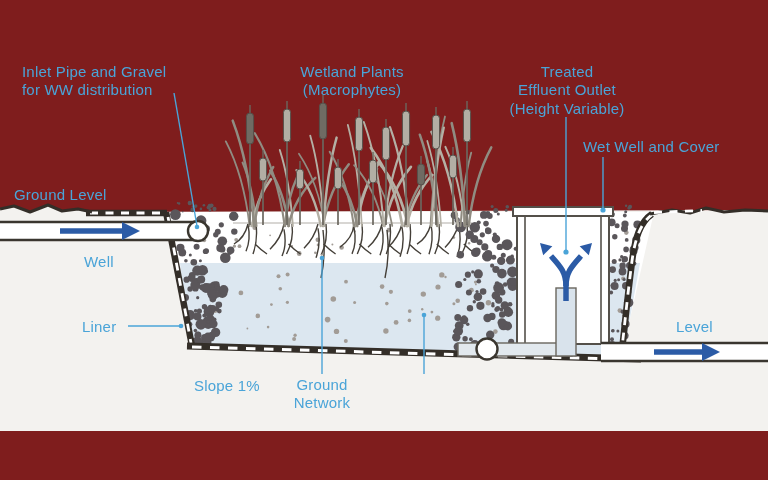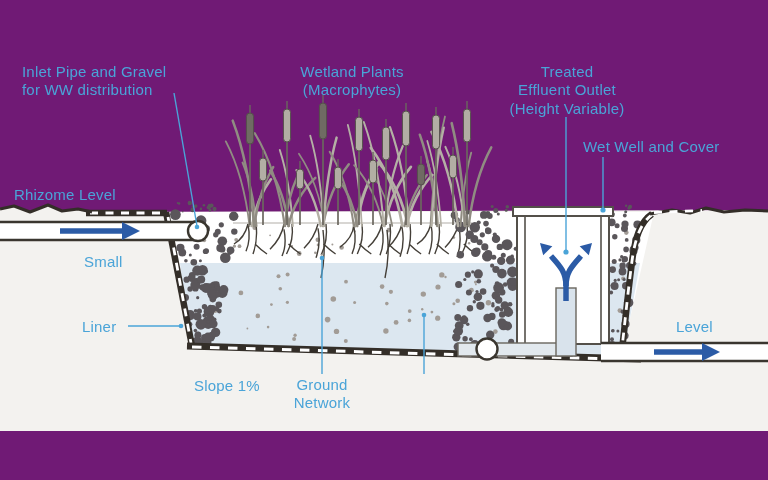--- a/index.html
+++ b/index.html
@@ -1,20 +1,20 @@
 <!DOCTYPE html>
 <html style="--labelblue: #4aa4d8; --arrow: #2b5ba6; --water: #dce7f0; --soil: #f3f2ef; --liner: #332e28;"><head>
 <meta charset="utf-8">
 <style>
   :root{
     --labelblue:#4aa4d8; --arrow:#2b5ba6; --water:#dce7f0; --soil:#f3f2ef;
     --liner:#332e28; --outline:#3a362f; --gravel:#5a565a; --smallgravel:#a29c96;
   }
   html,body{margin:0;padding:0;background:#fff;}
-  .stage{position:relative;width:768px;height:480px;background:#701a75;overflow:hidden;
+  .stage{position:relative;width:768px;height:480px;background:#7f1d1d;overflow:hidden;
          font-family:"Liberation Sans",sans-serif;}
   svg{position:absolute;left:0;top:0;}
   .soil{fill:var(--soil);}
   .basinwhite{fill:#fff;}
   .water{fill:var(--water);}
   .bedline{stroke:#b1ada7;stroke-width:1.2;}
   .lb{stroke:var(--liner);stroke-width:6.5;fill:none;}
   .lb7{stroke:var(--liner);stroke-width:7;fill:none;}
   .lw{stroke:#fff;stroke-width:2.8;fill:none;stroke-dasharray:8 7.5;}
   .lw3{stroke:#fff;stroke-width:3;fill:none;stroke-dasharray:9.5 8.5;}
@@ -573,27 +573,27 @@
         <circle cx="181" cy="326" r="2.3"></circle>
     <line x1="322" y1="258" x2="322" y2="374"></line>
         <circle cx="322" cy="258" r="2.3"></circle>
     <line x1="424" y1="315" x2="424" y2="374"></line>
         <circle cx="424" cy="315" r="2.3"></circle>
   </g>
 </svg>
 
 <div class="lbl" style="left:22px;top:63px">Inlet Pipe and Gravel
 for WW distribution</div>
-<div class="lbl" style="left:14px;top:186px">Rhizome Level</div>
+<div class="lbl" style="left:14px;top:186px">Ground Level</div>
 <div class="lbl ctr" style="left:352px;top:63px">Wetland Plants
 (Macrophytes)</div>
 <div class="lbl ctr" style="left:567px;top:63px">Treated
 Effluent Outlet
 (Height Variable)</div>
 <div class="lbl" style="left:583px;top:138px">Wet Well and Cover</div>
-<div class="lbl" style="left:84px;top:253px">Small</div>
+<div class="lbl" style="left:84px;top:253px">Well</div>
 <div class="lbl" style="left:82px;top:318px">Liner</div>
 <div class="lbl" style="left:194px;top:377px">Slope 1%</div>
 <div class="lbl ctr" style="left:322px;top:376px">Ground
 Network</div>
 <div class="lbl" style="left:676px;top:318px">Level</div>
 
 </div>
 
 </body></html>

